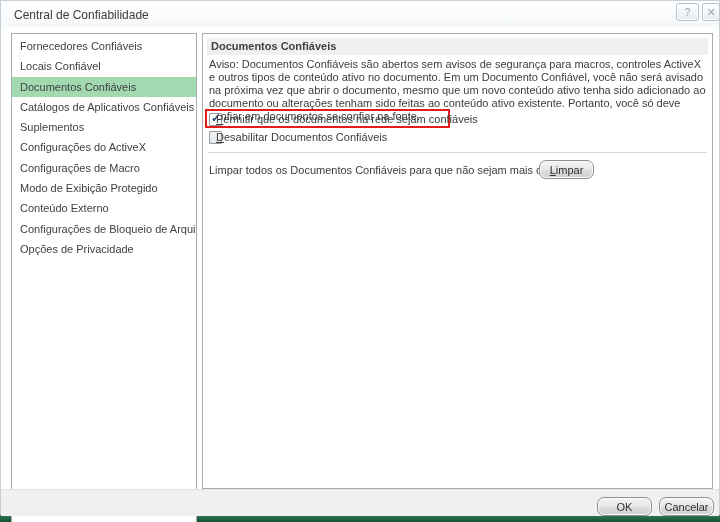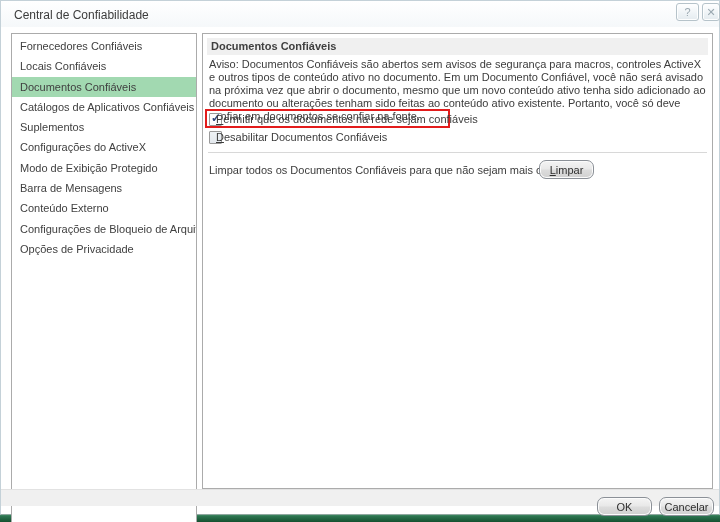--- a/index.html
+++ b/index.html
@@ -85,21 +85,21 @@
   .push-btn{
     position:absolute;height:19px;border:1px solid #8b9097;border-radius:7px;
     background:linear-gradient(#f4f4f4,#e9e9e9 45%,#dcdcdc 55%,#d0d0d0);
     box-shadow:inset 0 0 0 1px #fbfbfb;
     font-family:"Liberation Sans",sans-serif;font-size:11px;color:#2f2f2f;
     text-align:center;padding:0;line-height:16px;cursor:default;
   }
   .btn-limpar{left:330px;top:0;width:55px;}
   
   .footer{
-    position:absolute;left:0;right:0;top:488px;height:17px;
+    position:absolute;left:0;right:0;top:488px;height:27px;
     background:#f0f0f0;border-top:1px solid #e2e2e2;padding-left:40px;
   }
   .btn-ok{position:absolute;left:596px;top:7px;width:55px;}
   .btn-cancel{position:absolute;left:658px;top:7px;width:55px;text-align:center;}
 </style>
 </head>
 <body>
 
 <div class="stage">
   <div class="excel-strip"></div>
@@ -111,27 +111,27 @@
       <button class="win-btn btn-help">
         <span>?</span>
       </button>
       <button class="win-btn btn-close">
         <span>✕</span>
       </button>
     </div>
 
     <div class="sidebar">
       <div class="sb-item">Fornecedores Confiáveis</div>
-      <div class="sb-item">Locais Confiáveis</div>
+      <div class="sb-item">Locais Confiável</div>
       <div class="sb-item selected">Documentos Confiáveis</div>
       <div class="sb-item">Catálogos de Aplicativos Confiáveis</div>
       <div class="sb-item">Suplementos</div>
       <div class="sb-item">Configurações do ActiveX</div>
+      <div class="sb-item">Configurações de Macro</div>
       <div class="sb-item">Modo de Exibição Protegido</div>
-      <div class="sb-item">Barra de Mensagens</div>
       <div class="sb-item">Conteúdo Externo</div>
       <div class="sb-item">Configurações de Bloqueio de Arquivo</div>
       <div class="sb-item">Opções de Privacidade</div>
     </div>
 
     <div class="content">
       <div class="content-header">Documentos Confiáveis</div>
 
       <div class="warning">Aviso: Documentos Confiáveis são abertos sem avisos de segurança para macros, controles ActiveX e outros tipos de conteúdo ativo no documento. Em um Documento Confiável, você não será avisado na próxima vez que abrir o documento, mesmo que um novo conteúdo ativo tenha sido adicionado ao documento ou alterações tenham sido feitas ao conteúdo ativo existente. Portanto, você só deve confiar em documentos se confiar na fonte.</div>
 

